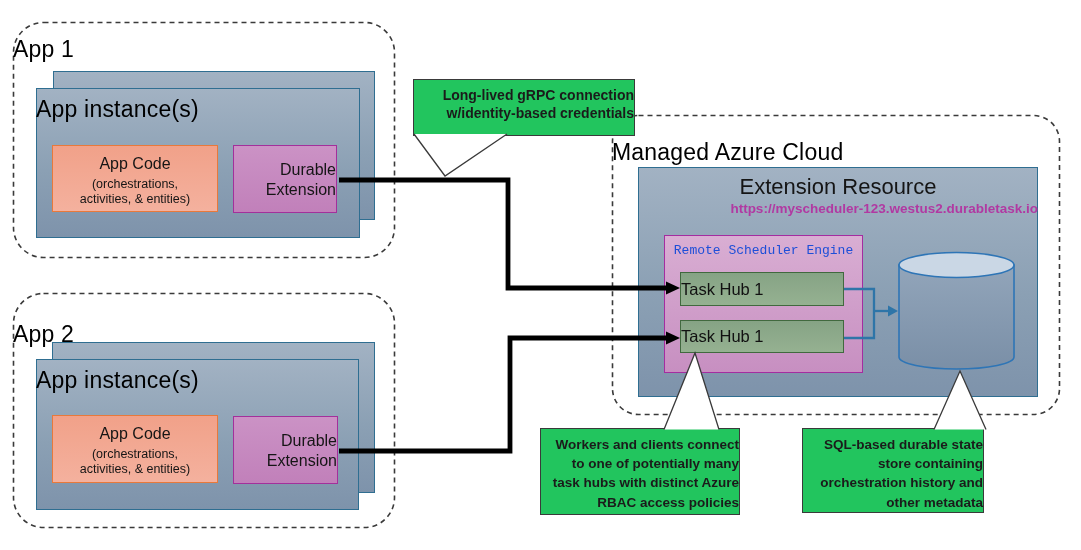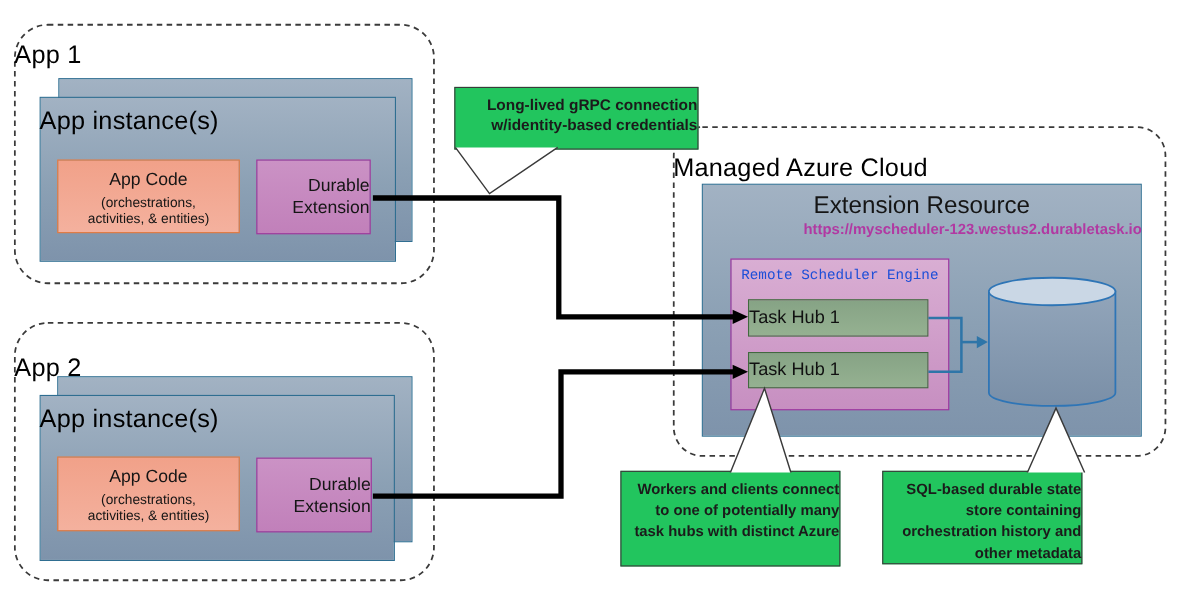--- a/index.html
+++ b/index.html
@@ -108,24 +108,25 @@
 
   <div class="abs greenbox z3" style="left:680px;top:272px;width:164px;height:34px;line-height:32px;">Task Hub 1</div>
   <div class="abs greenbox z3" style="left:680px;top:320px;width:164px;height:33px;line-height:31px;">Task Hub 1</div>
 
 
   <div class="abs callout z4" style="left:413px;top:79px;width:222px;height:57px;padding-top:7px;">
     <div class="callout-line-lg">Long-lived gRPC connection</div>
     <div class="callout-line-lg">w/identity-based credentials</div>
   </div>
 
-  <div class="abs callout z4" style="left:540px;top:428px;width:200px;height:87px;padding-top:6px;margin-left:24px;">
+  <div class="abs callout z4" style="left:540px;top:428px;width:200px;height:87px;padding-top:6px;">
     <div class="callout-line-sm">Workers and clients connect</div>
     <div class="callout-line-sm">to one of potentially many</div>
     <div class="callout-line-sm">task hubs with distinct Azure</div>
+    <div class="callout-line-sm">RBAC access policies</div>
   </div>
 
   <div class="abs callout z4" style="left:802px;top:428px;width:182px;height:85px;padding-top:6px;">
     <div class="callout-line-sm">SQL-based durable state</div>
     <div class="callout-line-sm">store containing</div>
     <div class="callout-line-sm">orchestration history and</div>
     <div class="callout-line-sm">other metadata</div>
   </div>
 
   <svg id="svg-over" class="layer">

